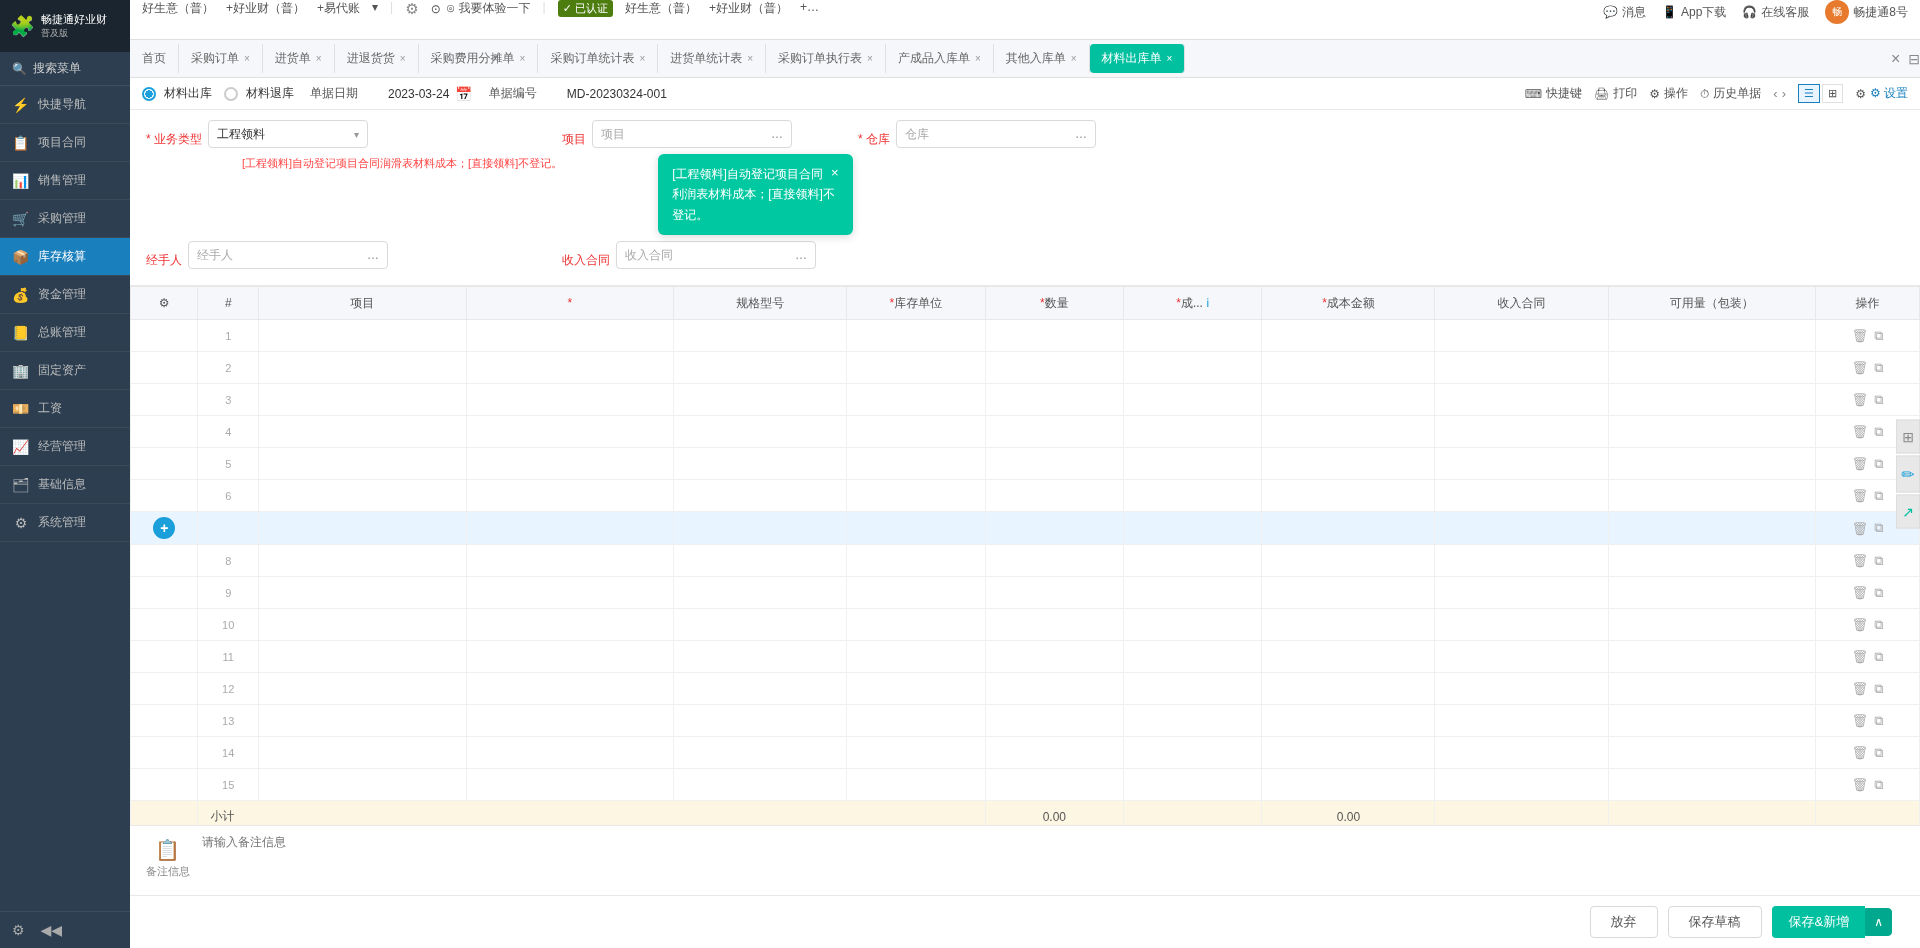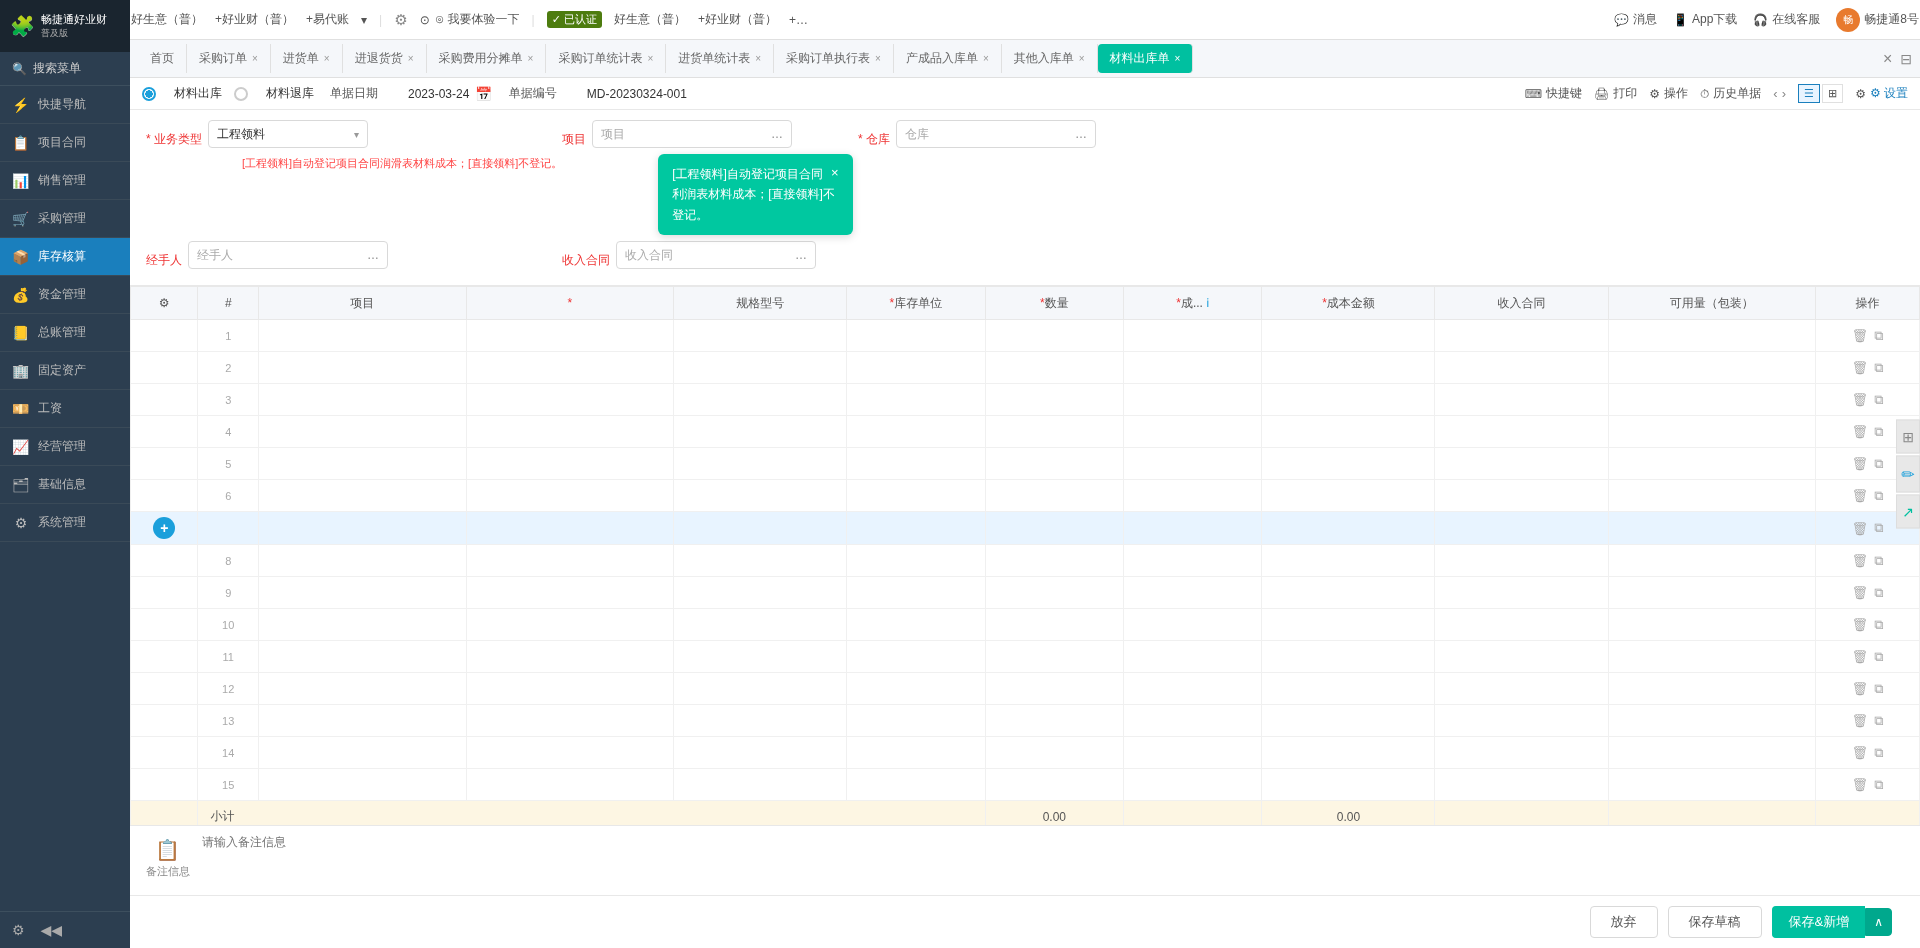--- a/index.html
+++ b/index.html
@@ -14,43 +14,43 @@
     .sidebar-nav-item { display: flex; align-items: center; gap: 8px; padding: 10px 12px; cursor: pointer; color: #bbb; font-size: 12px; border-bottom: 1px solid #3a4a58; }
     .sidebar-nav-item.active { background: #1a7fbd; color: #fff; }
     .sidebar-nav-icon { font-size: 14px; width: 18px; text-align: center; }
     .sidebar-bottom { margin-top: auto; display: flex; align-items: center; padding: 10px 12px; gap: 16px; border-top: 1px solid #3d4f5e; }
     .sidebar-bottom-icon { color: #aaa; cursor: pointer; font-size: 14px; }
 
     
     .main { flex: 1; display: flex; flex-direction: column; overflow: hidden; background: #f0f2f5; }
 
     
-    .topbar { background: #fff; height: 40px; display: flex; align-items: center; padding: 0 1px; gap: 12px; border-bottom: 1px solid #e0e0e0; flex-shrink: 0; font-size: 12px; }
+    .topbar { background: #fff; height: 40px; display: flex; align-items: flex-start; padding: 0 12px; gap: 12px; border-bottom: 1px solid #e0e0e0; flex-shrink: 0; font-size: 12px; }
     .topbar-item { cursor: pointer; color: #555; white-space: nowrap; display: flex; align-items: center; gap: 3px; }
     .topbar-right { margin-left: auto; display: flex; align-items: center; gap: 16px; color: #555; font-size: 12px; }
     .topbar-right-item { display: flex; align-items: center; gap: 4px; cursor: pointer; }
     .badge-green { background: #4d7c0f; color: #fff; border-radius: 3px; padding: 1px 5px; font-size: 11px; }
     .avatar { width: 24px; height: 24px; border-radius: 50%; background: #e87a2e; display: flex; align-items: center; justify-content: center; color: #fff; font-size: 10px; }
 
     
-    .tabbar { background: #f5f7fa; height: 38px; display: flex; align-items: center; padding: 0 8px; border-bottom: 1px solid #e0e0e0; flex-shrink: 0; overflow-x: auto; }
+    .tabbar { background: #f5f7fa; height: 38px; display: flex; align-items: center; padding: 0 0; border-bottom: 1px solid #e0e0e0; flex-shrink: 0; overflow-x: auto; }
     .tabbar::-webkit-scrollbar { display: none; }
     .tab { display: flex; align-items: center; gap: 5px; padding: 6px 12px; cursor: pointer; white-space: nowrap; border-right: 1px solid #e0e0e0; color: #666; font-size: 12px; }
     .tab-close { color: #999; font-size: 10px; cursor: pointer; }
     .tab.active-green { background: #00c0a0; color: #fff; border-radius: 4px; }
     .tab-add-close { display: flex; align-items: center; gap: 8px; margin-left: auto; color: #888; }
     .tab-add-close span { cursor: pointer; font-size: 14px; }
 
     
     .content { flex: 1; overflow: hidden; display: flex; flex-direction: column; background: #fff; margin: 0; }
 
     
     .toolbar-row { display: flex; align-items: center; padding: 6px 12px; background: #fff; border-bottom: 1px solid #e8e8e8; flex-shrink: 0; gap: 16px; }
     .toolbar-radio { display: flex; align-items: center; gap: 12px; }
-    .radio-item { display: flex; align-items: center; gap: 18px; cursor: pointer; color: #333; font-size: 12px; }
+    .radio-item { display: flex; align-items: center; gap: 8px; cursor: pointer; color: #333; font-size: 12px; }
     .radio-circle { width: 14px; height: 14px; border-radius: 50%; border: 2px solid #ccc; }
     .radio-circle.selected { border-color: #1a9fdb; background: radial-gradient(circle, #1a9fdb 50%, #fff 55%); }
     .toolbar-field { display: flex; align-items: center; gap: 6px; font-size: 12px; color: #555; }
     .toolbar-label { color: #555; white-space: nowrap; }
     .toolbar-value { color: #333; font-weight: 500; margin-left: 24px; }
     .toolbar-icon-btn { color: #888; cursor: pointer; font-size: 14px; }
     .toolbar-right { margin-left: auto; display: flex; align-items: center; gap: 12px; }
     .toolbar-btn { display: flex; align-items: center; gap: 4px; cursor: pointer; color: #555; font-size: 12px; }
     .toolbar-paging { display: flex; align-items: center; gap: 4px; color: #888; font-size: 13px; }
     .toolbar-paging span { cursor: pointer; }

